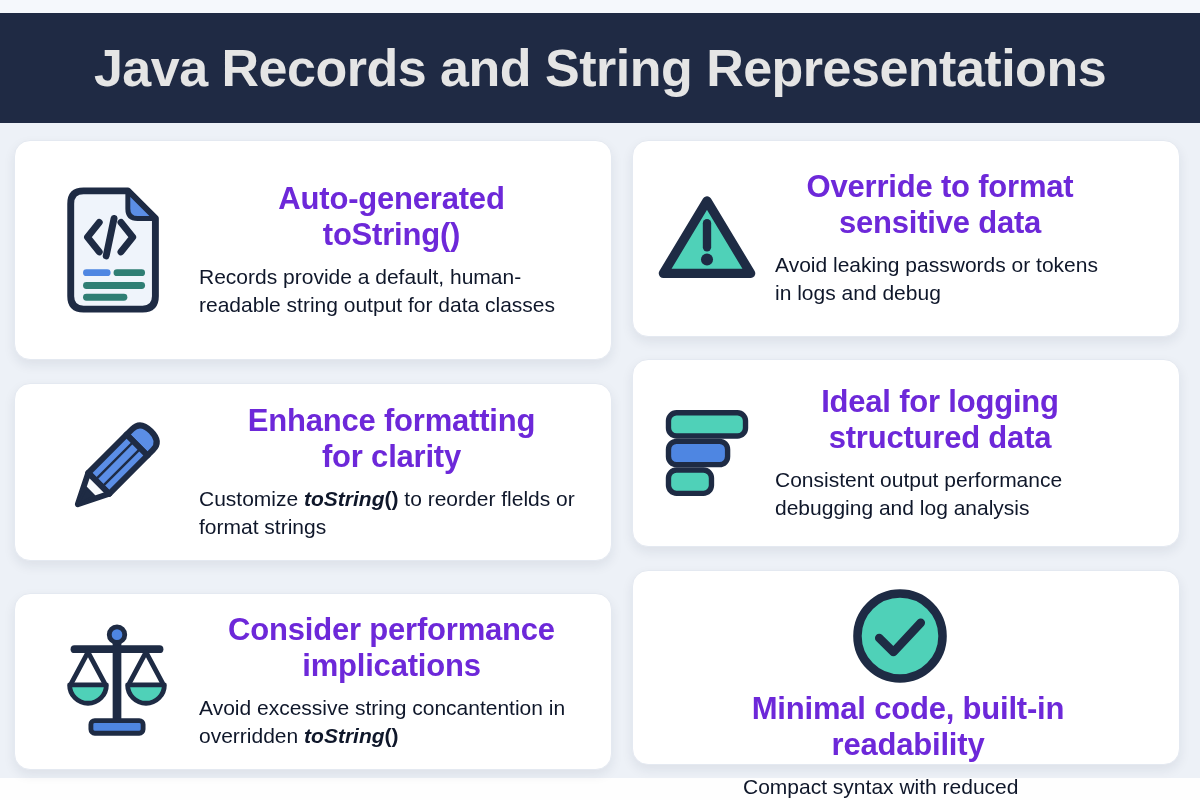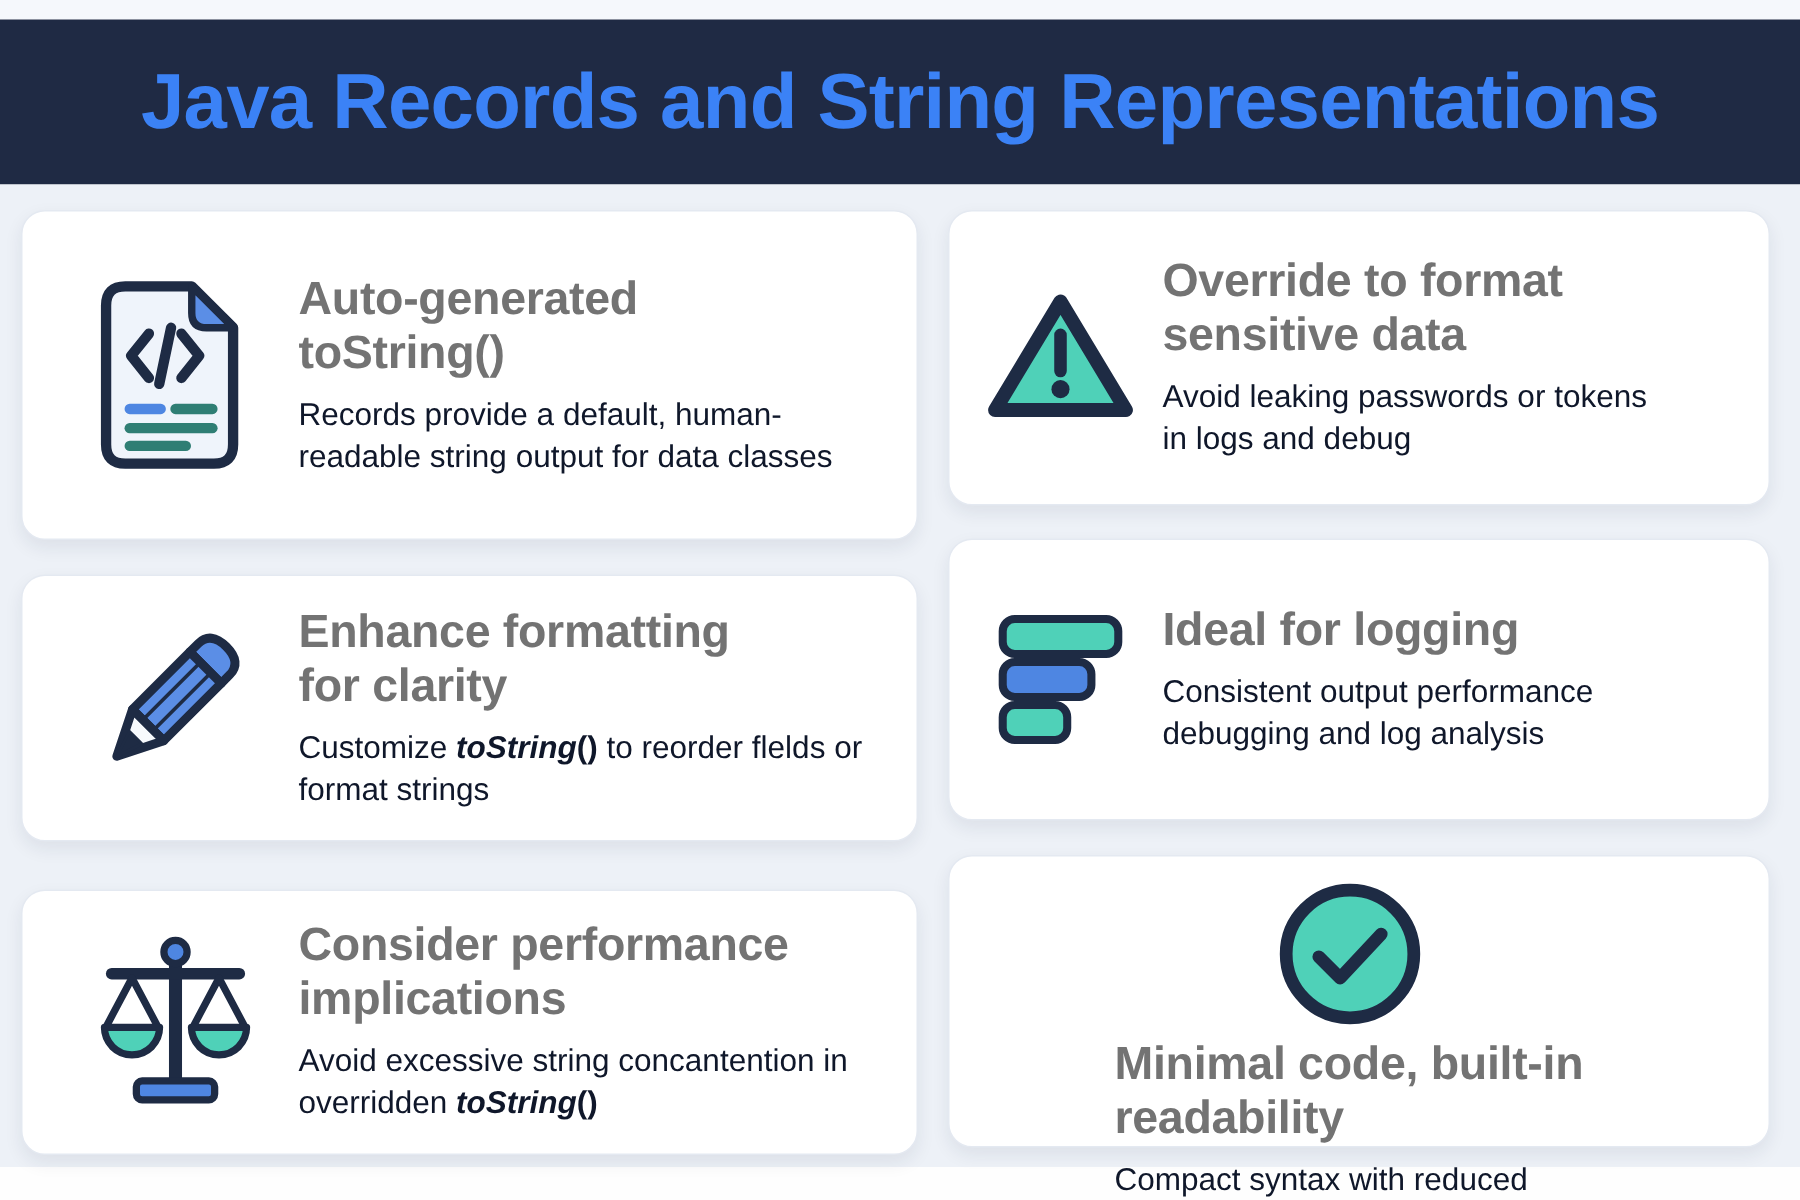--- a/index.html
+++ b/index.html
@@ -8,21 +8,21 @@
     font-family:"Liberation Sans",sans-serif;
     background:#FEFEFE;
   }
   .page{width:1200px;height:800px;position:relative;background:#FEFEFE;}
   .top-strip{height:13px;background:#F5F8FC;}
   .header{
     height:110px;background:#1F2A44;
     display:flex;align-items:center;justify-content:center;
   }
   .header h1{
-    margin:0;color:#3b82f6;font-size:52px;font-weight:bold;
+    margin:0;color:#e5e5e5;font-size:52px;font-weight:bold;
     letter-spacing:-0.5px;white-space:nowrap;
   }
   .content{
     box-sizing:border-box;height:655px;background:#EDF1F7;
     padding:17px 0 0 14px;display:flex;
   }
   .col{display:flex;flex-direction:column;}
   .col-left{width:598px;margin-right:20px;}
   .col-right{width:548px;}
   .card{
@@ -35,22 +35,22 @@
   .c1{height:220px;margin-bottom:23px;}
   .c3{height:178px;margin-bottom:32px;}
   .c5{height:177px;}
   .c2{height:197px;margin-bottom:22px;}
   .c4{height:188px;margin-bottom:23px;}
   .c6{height:195px;flex-direction:column;}
   .icon-wrap{flex-shrink:0;display:flex;align-items:center;justify-content:center;}
   .col-left .icon-wrap{width:132px;margin-right:16px;}
   .col-right .icon-wrap{width:104px;margin-right:16px;}
   .card-title{
-    font-size:31px;font-weight:bold;color:#737373;
-    margin:0 0 10px 0;line-height:1.16;letter-spacing:-0.2px;
+    font-size:31px;font-weight:bold;color:#6d28d9;
+    margin:0 0 10px 0;line-height:1.16;letter-spacing:-0.2px;text-align:center;
   }
   .card-title span{display:block;}
   .card-body{
     font-size:21px;color:#0f172a;margin:0;line-height:1.34;
   }
   .col-left .card-body{max-width:385px;}
   .col-right .card-body{max-width:330px;}
   .card-body .em{font-weight:bold;font-style:italic;}
   .card-body .paren{font-weight:bold;}
   svg{display:block;}
@@ -169,20 +169,21 @@
         <div class="icon-wrap">
           <svg class="i-bars" viewBox="0 0 96 100">
             <rect x="5" y="5" width="86" height="26" rx="9" fill="#4FD1B8" stroke="#1E2B44" stroke-width="6"></rect>
             <rect x="5" y="37" width="66" height="26" rx="9" fill="#4E86E2" stroke="#1E2B44" stroke-width="6"></rect>
             <rect x="5" y="69" width="48" height="26" rx="9" fill="#4FD1B8" stroke="#1E2B44" stroke-width="6"></rect>
           </svg>
         </div>
         <div class="text">
           <h2 class="card-title">
             <span>Ideal for logging</span>
+            <span>structured data</span>
           </h2>
           <p class="card-body"><span>Consistent output performance debugging and log analysis</span><span class="em"></span><span class="paren"></span><span></span></p>
         </div>
       </div>
 
       <div class="card c6">
         <div class="icon-wrap">
           <svg class="i-check" viewBox="0 0 110 110">
             <circle cx="55" cy="55" r="45" fill="#4FD1B8" stroke="#1E2B44" stroke-width="9"></circle>
             <path d="M33,57 L48,72 L77,41" fill="none" stroke="#1E2B44" stroke-width="9" stroke-linecap="round" stroke-linejoin="round"></path>

